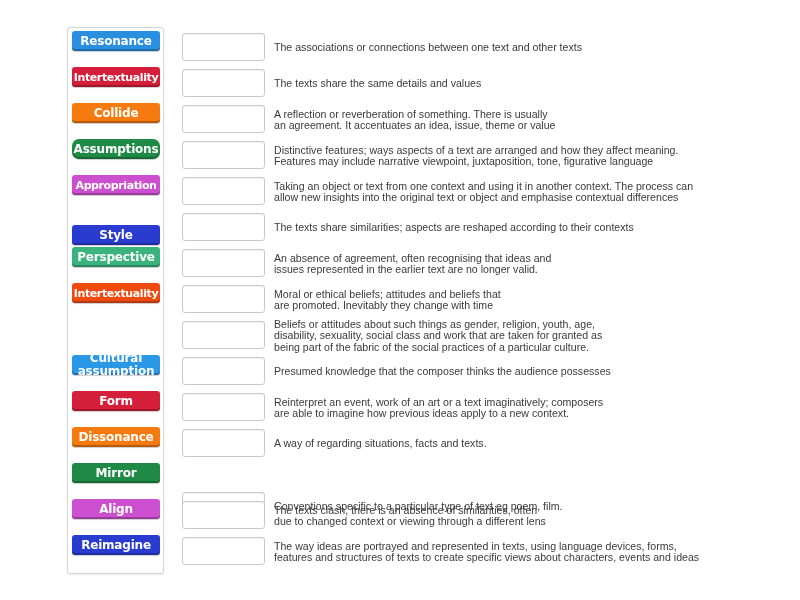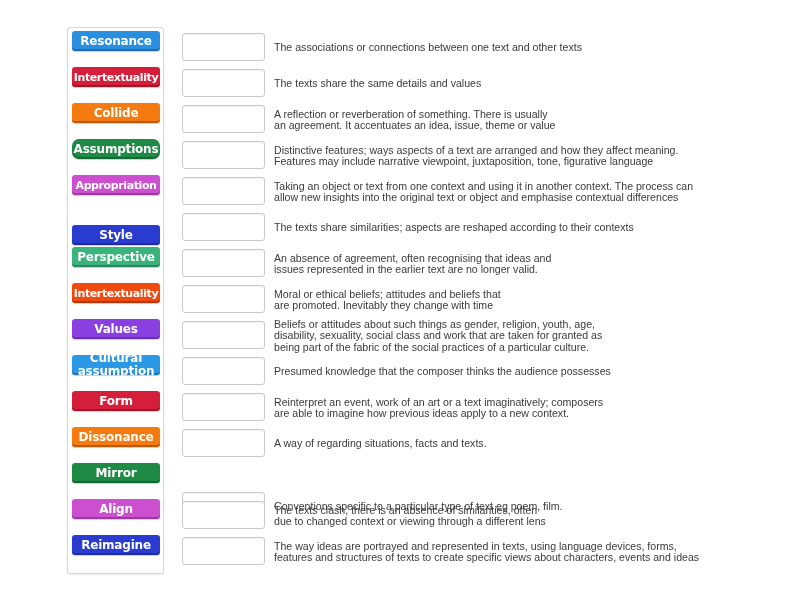--- a/index.html
+++ b/index.html
@@ -44,21 +44,20 @@
 
 <div class="tile-panel">
   <div class="tile" style="top: 3px; background: linear-gradient(rgb(43, 143, 224) 0%, rgb(43, 143, 224) 100%);">Resonance</div>
   <div class="tile small" style="top: 39px; background: linear-gradient(rgb(212, 30, 58) 0%, rgb(212, 30, 58) 100%);">Intertextuality</div>
   <div class="tile" style="top: 75px; background: linear-gradient(rgb(245, 122, 15) 0%, rgb(245, 122, 15) 100%);">Collide</div>
   <div class="tile" style="top: 111px; background: linear-gradient(rgb(31, 138, 69) 0%, rgb(31, 138, 69) 100%); border-radius: 7px;">Assumptions</div>
   <div class="tile small" style="top: 147px; background: linear-gradient(rgb(204, 79, 207) 0%, rgb(204, 79, 207) 100%);">Appropriation</div>
   <div class="tile" style="top: 197px; background: linear-gradient(rgb(42, 59, 208) 0%, rgb(42, 59, 208) 100%);">Style</div>
   <div class="tile" style="top: 219px; background: linear-gradient(rgb(59, 179, 125) 0%, rgb(59, 179, 125) 100%);">Perspective</div>
   <div class="tile small" style="top: 255px; background: linear-gradient(rgb(239, 75, 16) 0%, rgb(239, 75, 16) 100%);">Intertextuality</div>
-  <div class="tile" style="top: 291px; background: linear-gradient(rgb(138, 63, 224) 0%, rgb(138, 63, 224) 100%);">Values</div>
   <div class="tile twoline" style="top: 327px; background: linear-gradient(rgb(43, 152, 230) 0%, rgb(43, 152, 230) 100%);">Cultural assumption</div>
   <div class="tile" style="top: 363px; background: linear-gradient(rgb(212, 30, 58) 0%, rgb(212, 30, 58) 100%);">Form</div>
   <div class="tile" style="top: 399px; background: linear-gradient(rgb(245, 122, 15) 0%, rgb(245, 122, 15) 100%);">Dissonance</div>
   <div class="tile" style="top: 435px; background: linear-gradient(rgb(31, 138, 69) 0%, rgb(31, 138, 69) 100%);">Mirror</div>
   <div class="tile" style="top: 471px; background: linear-gradient(rgb(204, 79, 207) 0%, rgb(204, 79, 207) 100%);">Align</div>
   <div class="tile" style="top: 507px; background: linear-gradient(rgb(42, 59, 208) 0%, rgb(42, 59, 208) 100%);">Reimagine</div>
 </div>
 
 <div class="row" style="top:31px">
   <div class="drop-box"></div>

